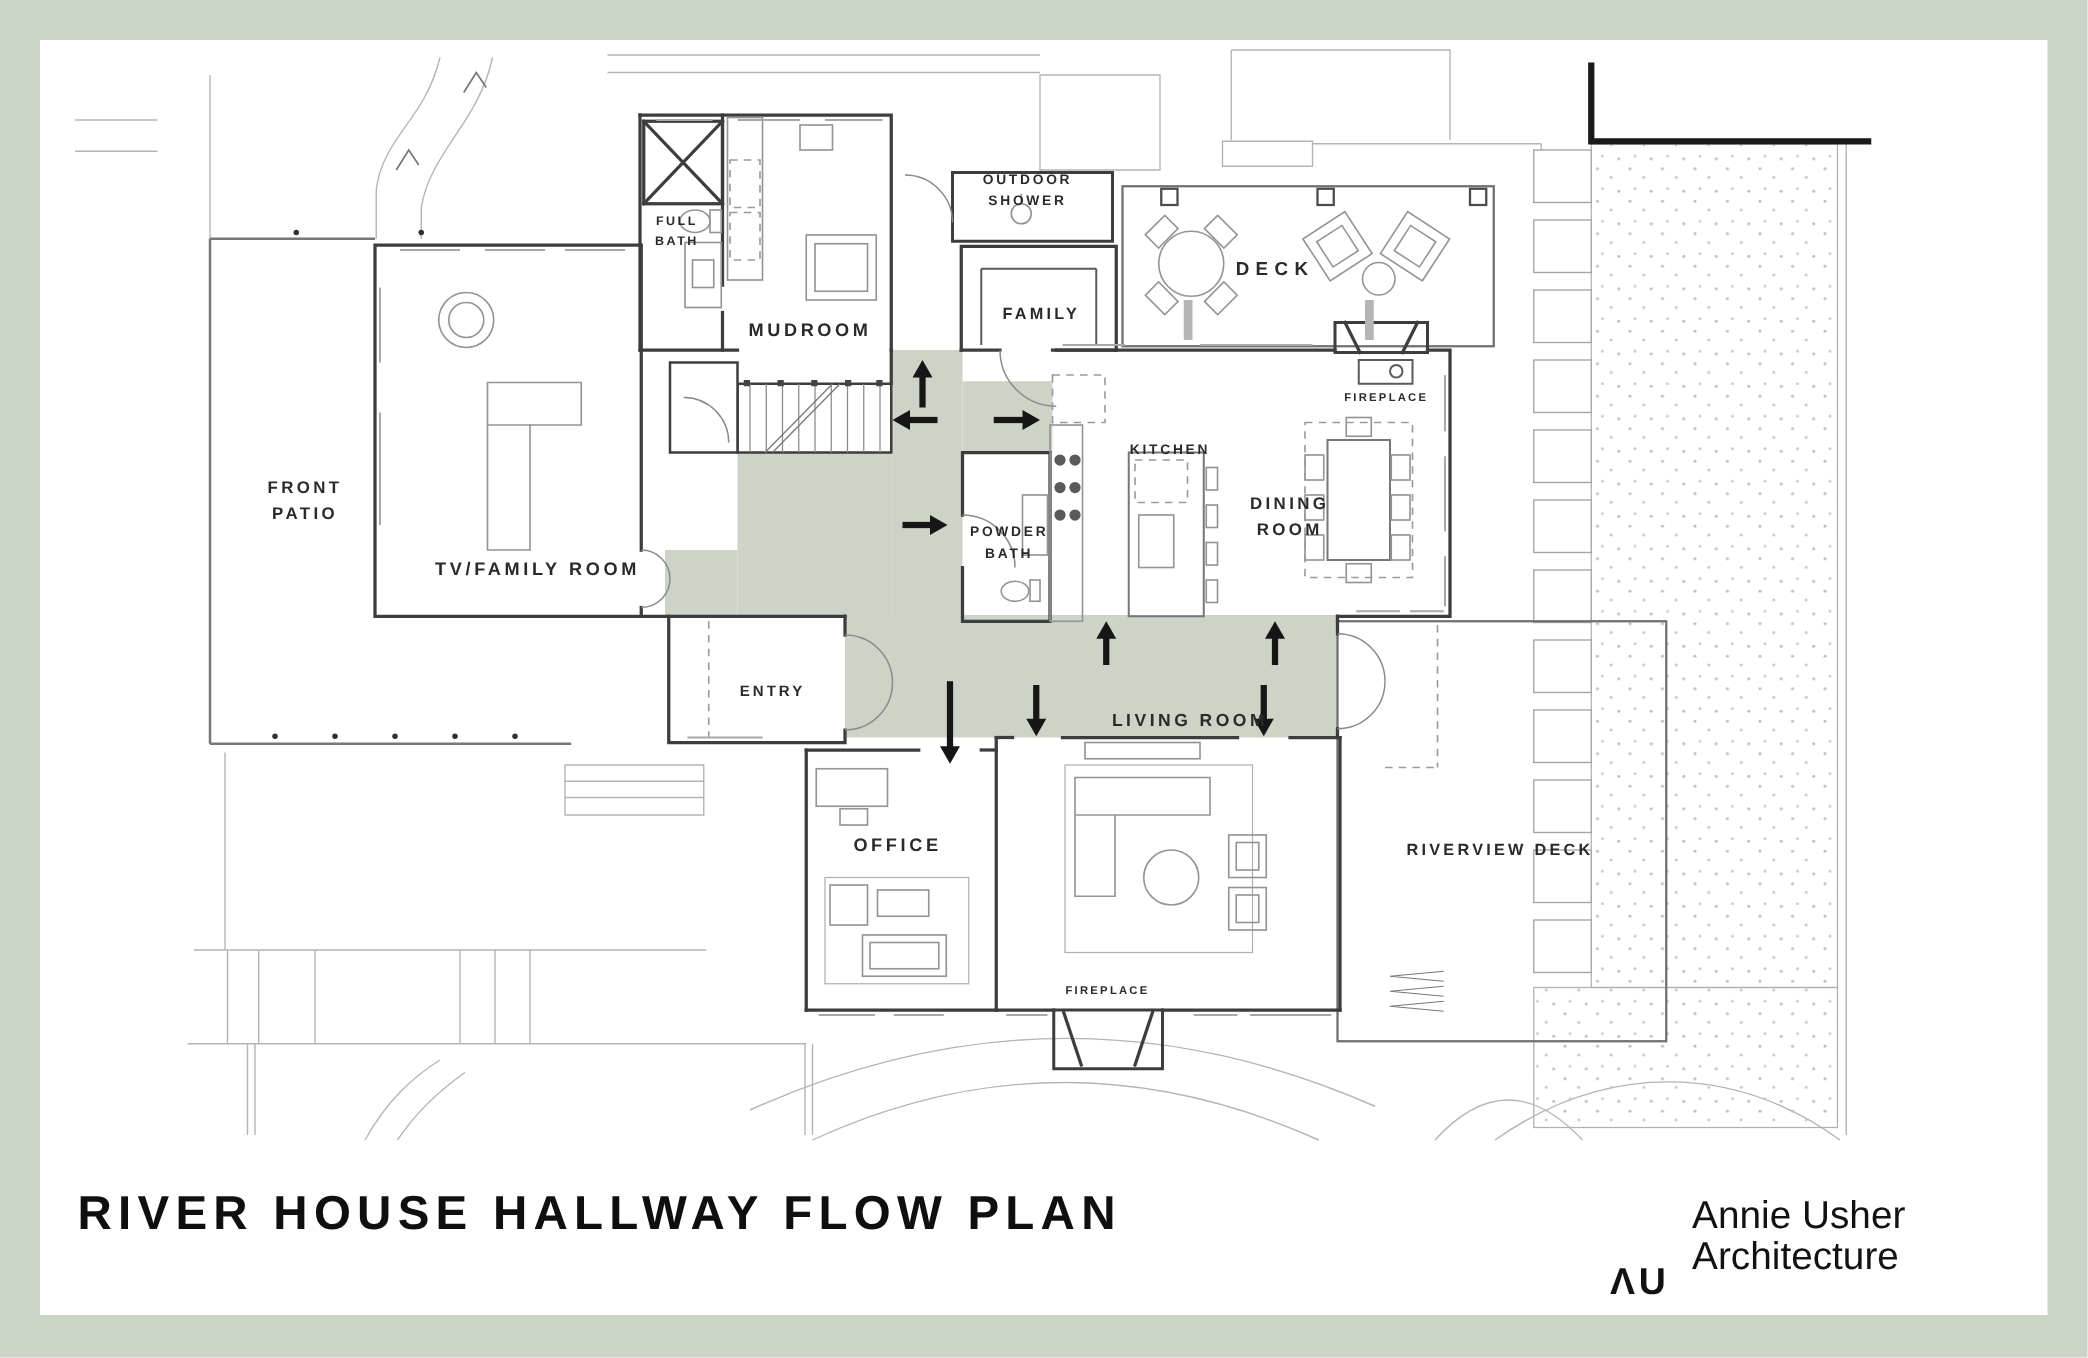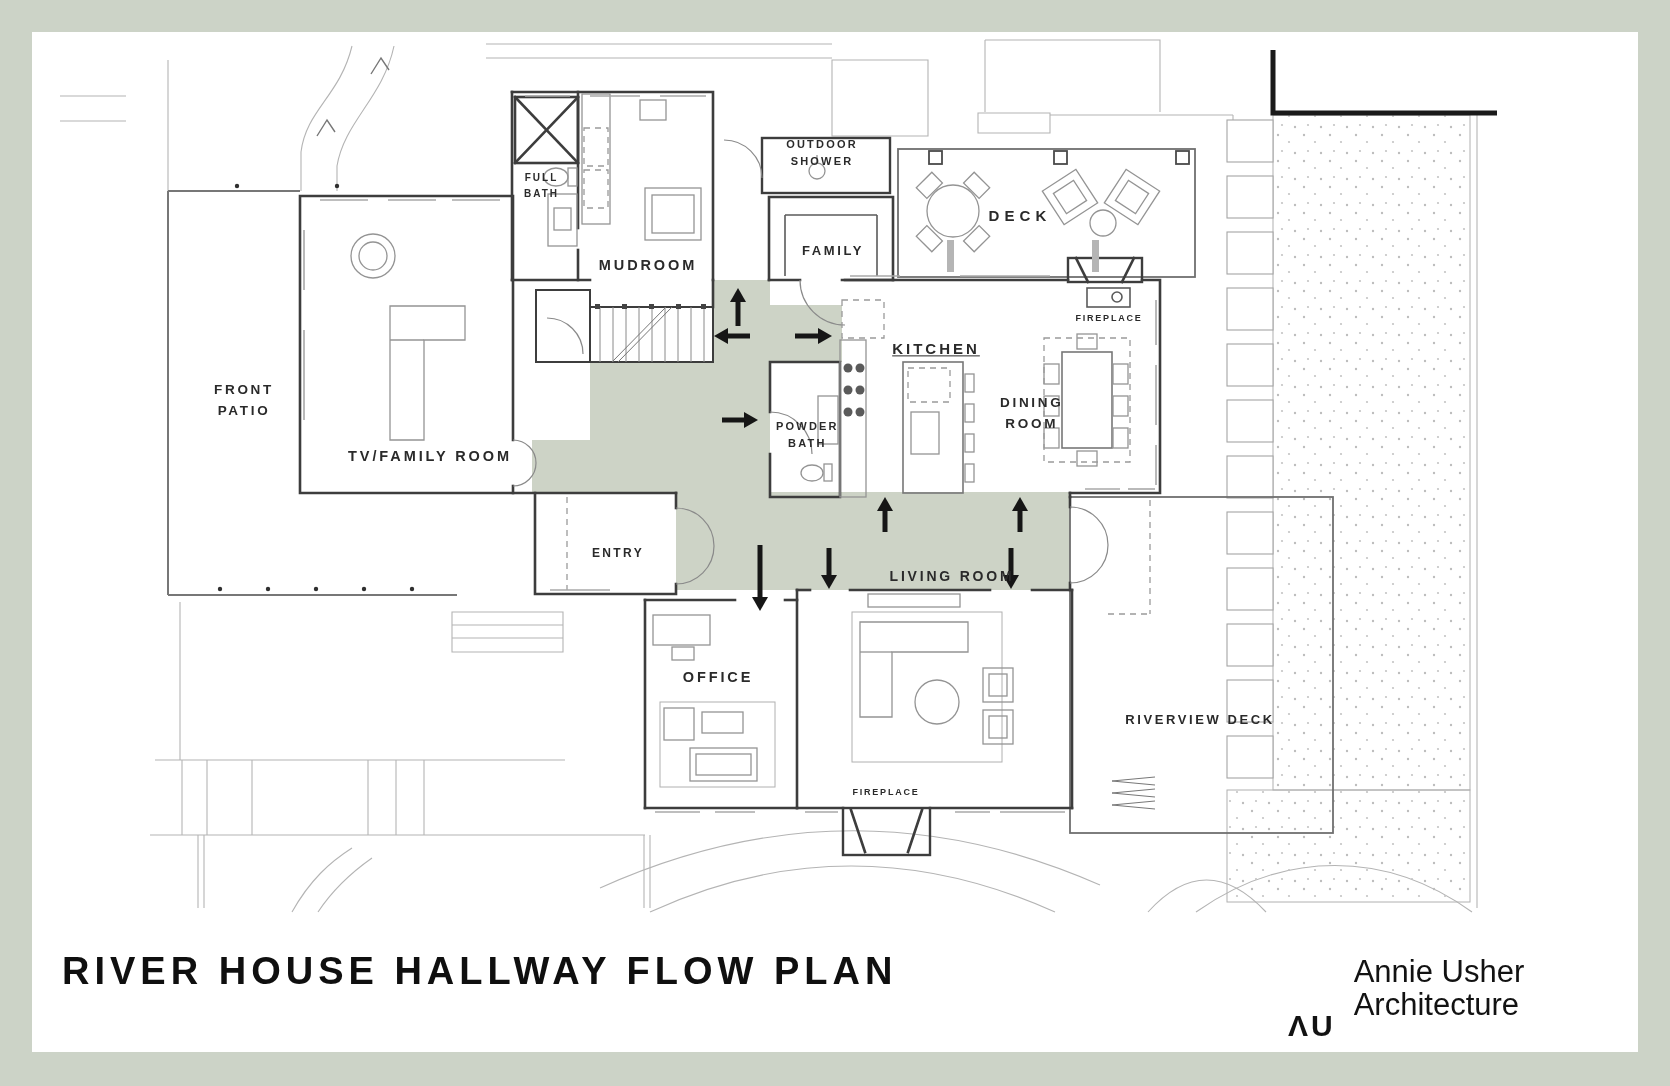--- a/index.html
+++ b/index.html
@@ -376,30 +376,30 @@
   <div class="rl la" style="left:214px;top:380px;font-size:13.5px;">FRONT
 PATIO</div>
   <div class="rl" style="left:430px;top:456px;font-size:14.5px;white-space:nowrap;">TV/FAMILY ROOM</div>
   <div class="rl" style="left:648px;top:265px;font-size:14.5px;">MUDROOM</div>
   <div class="rl la" style="left:524px;top:170px;font-size:10px;">FULL
 BATH</div>
   <div class="rl" style="left:822px;top:153px;font-size:11px;">OUTDOOR
 SHOWER</div>
   <div class="rl" style="left:833px;top:251px;font-size:13px;">FAMILY</div>
   <div class="rl" style="left:1020px;top:216px;font-size:15px;letter-spacing:.34em;">DECK</div>
-  <div class="rl" style="left:936px;top:349px;font-size:15px;text-decoration:underline;">KITCHEN</div>
+  <div class="rl" style="left:936px;top:361px;font-size:11px;">KITCHEN</div>
   <div class="rl la" style="left:1000px;top:393px;font-size:13.5px;">DINING
 ROOM</div>
   <div class="rl" style="left:1109px;top:319px;font-size:9px;">FIREPLACE</div>
   <div class="rl la" style="left:776px;top:418px;font-size:11px;">POWDER
 BATH</div>
   <div class="rl" style="left:618px;top:553px;font-size:12px;">ENTRY</div>
   <div class="rl" style="left:912px;top:577px;font-size:14px;white-space:nowrap;margin-left:40px;">LIVING ROOM</div>
   <div class="rl" style="left:718px;top:677px;font-size:14.5px;">OFFICE</div>
-  <div class="rl" style="left:1200px;top:720px;font-size:13px;white-space:nowrap;">RIVERVIEW DECK</div>
+  <div class="rl" style="left:1200px;top:680px;font-size:13px;white-space:nowrap;">RIVERVIEW DECK</div>
   <div class="rl" style="left:886px;top:793px;font-size:9px;">FIREPLACE</div>
 </div>
 
 <div class="sheet-title">RIVER HOUSE HALLWAY FLOW PLAN</div>
 
 <div class="brand">
   <div class="brand-mark">
     <div>ΛU</div>
     
   </div>

